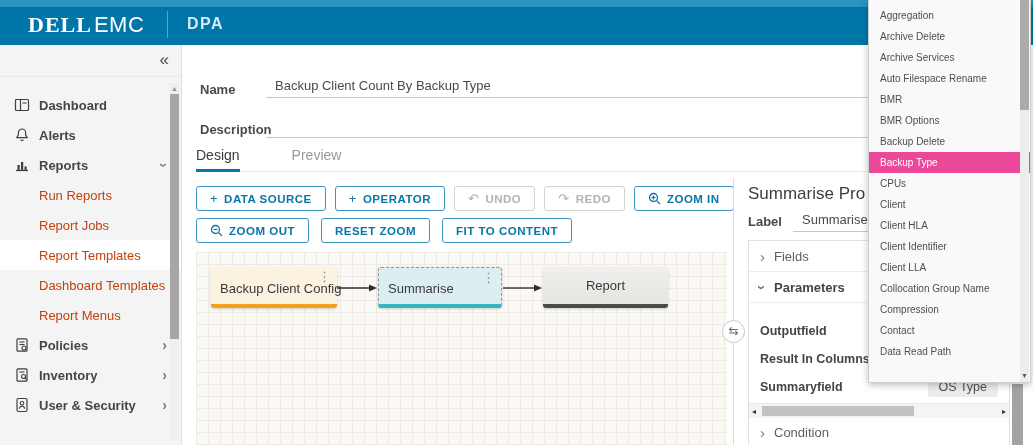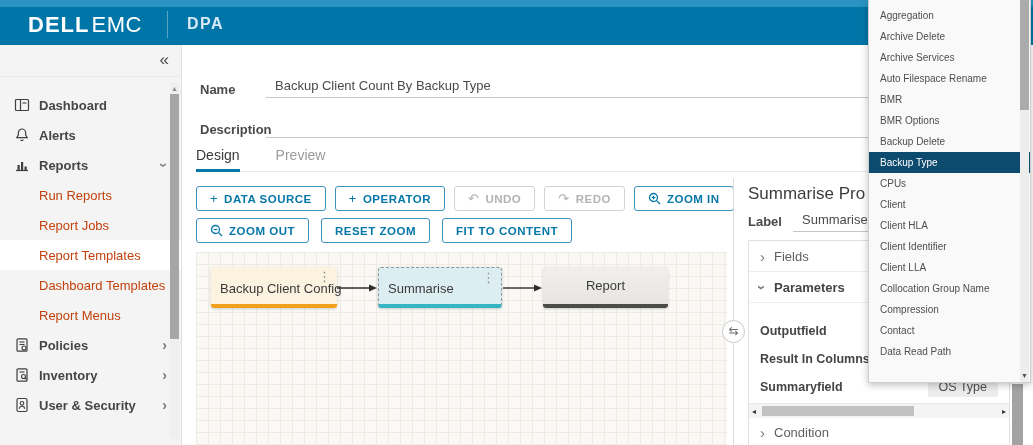--- a/index.html
+++ b/index.html
@@ -4,21 +4,21 @@
 <style>
   * { margin:0; padding:0; box-sizing:border-box; }
   html,body { width:1033px; height:445px; }
   body { font-family:"Liberation Sans", sans-serif; background:#fff; }
   .screen { position:relative; width:1033px; height:445px; overflow:hidden; background:#fff; }
 
   
   .topbar { position:absolute; left:0; top:0; width:1033px; height:45px; background:#0076a8; z-index:5; }
   .topbar::before { content:""; position:absolute; left:0; top:0; right:0; height:7px; background:#2a93c1; }
   .brand { position:absolute; left:28px; top:12px; color:#fff; font-size:22px; letter-spacing:.5px; white-space:nowrap; }
-  .brand .dell { font-weight:800; letter-spacing:1px; }
+  .brand .dell { font-weight:800; letter-spacing:1px;font-family:Liberation Serif, serif; }
   .brand .emc { font-weight:300; margin-left:2px; }
   .topbar-divider { position:absolute; left:167px; top:11px; width:1px; height:27px; background:rgba(255,255,255,.35); }
   .app-name { position:absolute; left:187px; top:15px; font-size:16px; font-weight:700; letter-spacing:1.5px; color:#d8eaf5; }
 
   
   .sidebar { position:absolute; left:0; top:45px; width:182px; height:400px; background:#f4f4f4; border-right:1px solid #e0e0e0; }
   .collapse-row { height:32px; position:relative; border-bottom:1px solid #eaeaea; }
   .collapse-icon { position:absolute; right:12px; top:5px; font-size:17px; color:#4a4a4a; cursor:pointer; }
   .nav { padding-top:13px; }
   .nav-item { height:30px; display:flex; align-items:center; gap:9px; padding:0 14px; font-size:13px; color:#454545; font-weight:600; cursor:pointer; }
@@ -35,21 +35,21 @@
   
   .field-label { position:absolute; font-size:13px; font-weight:700; color:#4a4a4a; }
   .lbl-name { left:200px; top:82px; }
   .lbl-desc { left:200px; top:122px; }
   .underline-input { position:absolute; border-bottom:1px solid #c6c6c6; height:22px; font-size:13px; color:#4a4a4a; padding-left:9px; line-height:20px; white-space:nowrap; overflow:hidden; }
   .inp-name { left:266px; top:76px; width:740px; }
   .inp-desc { left:266px; top:116px; width:740px; }
 
   
   .tab-border { position:absolute; left:196px; top:171px; width:814px; border-top:1px solid #e8e8e8; }
-  .tabs { position:absolute; left:196px; top:147px; display:flex; gap:36px; }
+  .tabs { position:absolute; left:196px; top:147px; display:flex; gap:52px; }
   .tab { font-size:14px; color:#9b9b9b; padding-bottom:6px; cursor:pointer; }
   .tab.active { color:#3c3c3c; border-bottom:3px solid #0677a8; }
 
   
   .tb-row { position:absolute; display:flex; gap:9px; }
   .tb-row1 { left:196px; top:186px; }
   .tb-row2 { left:196px; top:218px;gap:12px; }
   .tb-btn { height:25px; display:inline-flex; align-items:center; gap:6px; padding:0 13px; border:1px solid #3d93c0; border-radius:3px; background:#fff; color:#0677a8; font-weight:700; font-size:11.5px; letter-spacing:.5px; font-family:inherit; cursor:pointer; white-space:nowrap; }
   .tb-btn.disabled { border-color:#d2d2d2; color:#b3b3b3; }
   .tb-ico { font-size:13px; font-weight:400; line-height:1; }
@@ -86,21 +86,21 @@
   .hs-left { position:absolute; left:3px; top:3px; font-size:8px; color:#333; }
   .hs-right { position:absolute; right:3px; top:3px; font-size:8px; color:#333; }
   .hs-thumb { position:absolute; left:13px; top:2px; height:10px; width:152px; background:#c2c2c2; }
   .cond-row { border-bottom:none; height:29px; }
   .panel-vscroll { position:absolute; left:1012px; top:384px; width:11px; height:61px; background:#a3a3a3; }
 
   
   .dropdown { position:absolute; left:868px; top:0; width:163px; height:383px; background:#f9f9f9; border:1px solid #cfcfcf; border-top:none; box-shadow:0 2px 7px rgba(0,0,0,.25); z-index:50; }
   .dd-list { padding-top:5px; }
   .dd-item { height:21px; line-height:21px; padding-left:11px; font-size:10px; color:#4e4e4e; white-space:nowrap; overflow:hidden; cursor:pointer; }
-  .dd-item.selected { background:#0c4a6e; color:#fff; }
+  .dd-item.selected { background:#ec4899; color:#fff; }
   .dd-scrollbar { position:absolute; right:1px; top:0; width:9px; height:100%; background:#ededed; }
   .dd-thumb { width:9px; height:110px; background:#ababab; }
   .dd-down { position:absolute; bottom:3px; left:1px; font-size:7px; color:#555; }
 </style>
 </head>
 <body>
 
 <div class="screen">
 
   <header class="topbar">

